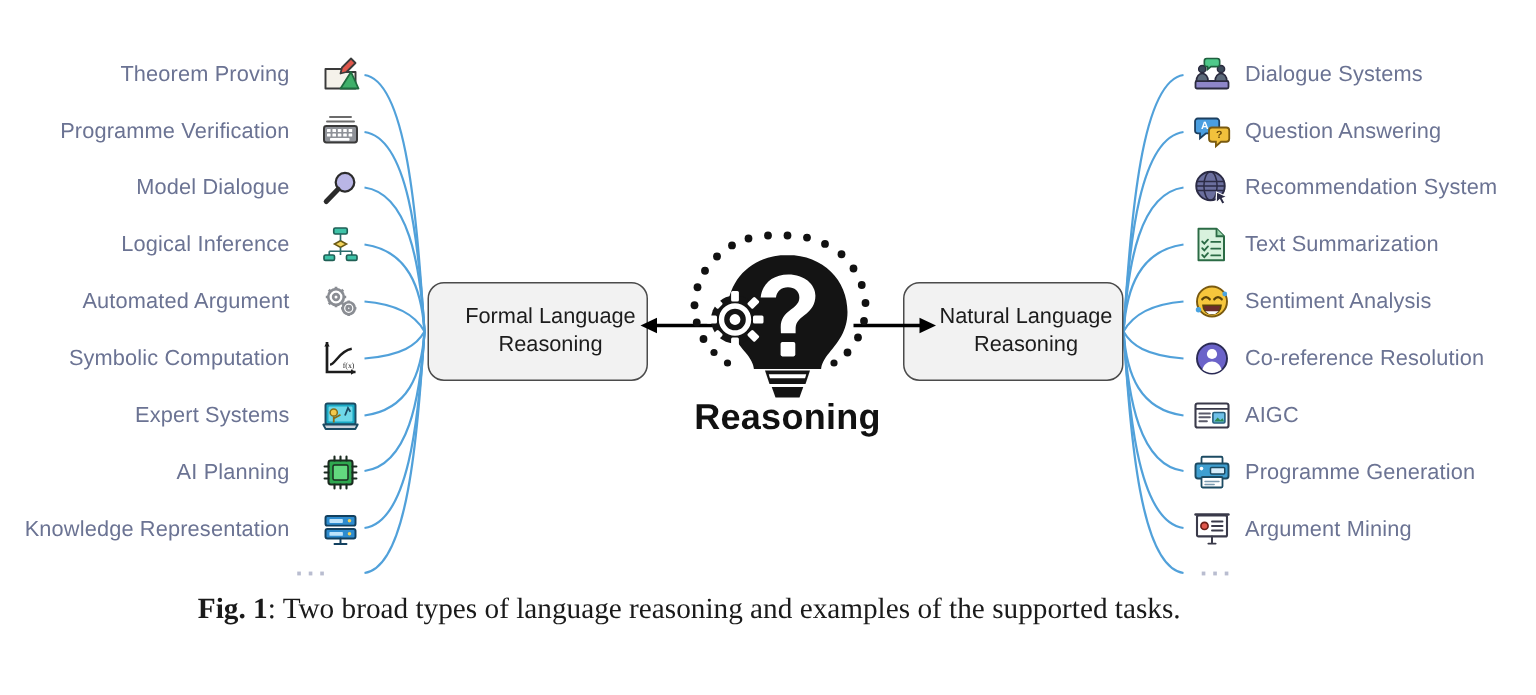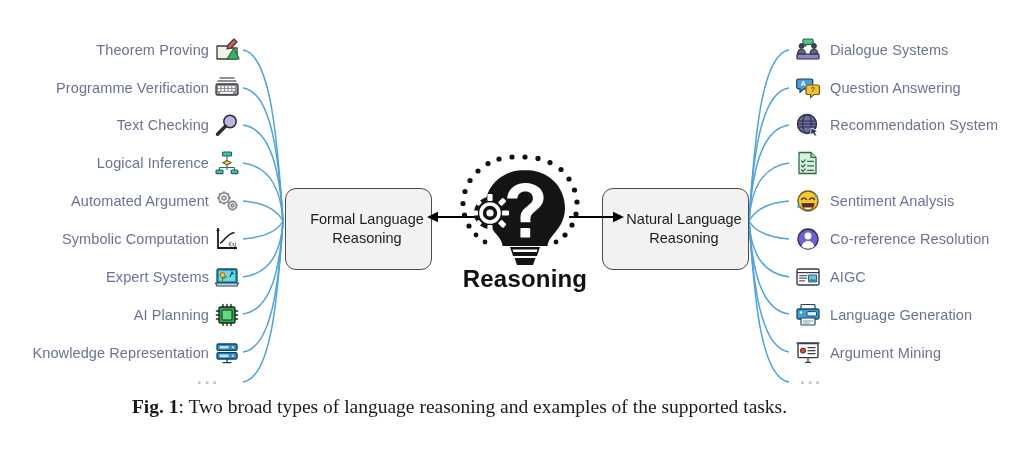--- a/index.html
+++ b/index.html
@@ -45,21 +45,21 @@
     left: 795px;
     flex-direction: row;
     justify-content: flex-start;
     white-space: nowrap;
   }
   .task-label {
     font-size: 14.5px;
     color: #6b7393;
     letter-spacing: .1px;
   }
-  .task-row.left .task-label  { margin-right: 5px; }
+  .task-row.left .task-label  { margin-right: 21px; }
   .task-row.right .task-label { margin-left: 9px; }
 
   .task-icon {
     width: 26px;
     height: 26px;
     flex: 0 0 26px;
     display: block;
   }
 
   
@@ -69,21 +69,21 @@
     line-height: 1;
     letter-spacing: 2px;
     color: #b9bdd0;
     font-weight: 700;
   }
 
   
   .center-box {
     position: absolute;
     width: 147px;
-    height: 82px;
+    height: 66px;
     background: #f2f2f2;
     border: 1.6px solid #4b4b4b;
     border-radius: 11px;
     display: flex;
     align-items: center;
     justify-content: center;
     text-align: center;
     box-sizing: border-box;
     padding-left: 17px;
   }
@@ -193,21 +193,21 @@
         <rect x="4" y="14" width="2.4" height="2" rx=".4"></rect>
           <rect x="7.6" y="14" width="2.4" height="2" rx=".4"></rect>
         <rect x="11.2" y="14" width="2.4" height="2" rx=".4"></rect>
           <rect x="14.8" y="14" width="2.4" height="2" rx=".4"></rect>
         <rect x="18.4" y="14" width="2.4" height="2" rx=".4"></rect>
         <rect x="6" y="17" width="13" height="1.8" rx=".5"></rect>
       </g>
     </svg>
   </div>
   <div class="task-row left" style="top:112px">
-    <span class="task-label">Text Checking</span>
+    <span class="task-label">Model Dialogue</span>
     <svg class="task-icon" viewBox="0 0 26 26">
       <circle cx="16" cy="9.5" r="6.2" fill="#b9b6e6" stroke="#2b2b2b" stroke-width="1.5"></circle>
       <path d="M11.4 14.2L3.5 22.3" stroke="#2b2b2b" stroke-width="3.4" stroke-linecap="round"></path>
     </svg>
   </div>
   <div class="task-row left" style="top:150px">
     <span class="task-label">Logical Inference</span>
     <svg class="task-icon" viewBox="0 0 26 26">
       <rect x="8.5" y="2" width="9" height="4" rx="1" fill="#3fc3a8" stroke="#1f5f55" stroke-width="1.1"></rect>
       <path d="M13 10.5l4 2.2-4 2.2-4-2.2z" fill="#f2d35a" stroke="#6b5a15" stroke-width="1.1"></path>
@@ -307,20 +307,21 @@
   </div>
   <div class="task-row right" style="top:150px">
     <svg class="task-icon" viewBox="0 0 26 26">
       <path d="M4 2.5h12l5 5v16H4z" fill="#d8f2dd" stroke="#2b6b45" stroke-width="1.3" stroke-linejoin="round"></path>
       <path d="M16 2.5v5h5" fill="#9fd9b0" stroke="#2b6b45" stroke-width="1.2"></path>
       <g stroke="#2b6b45" stroke-width="1.2" fill="none" stroke-linecap="round">
         <path d="M6.5 11l1.4 1.4 2.4-2.6M6.5 15.5l1.4 1.4 2.4-2.6M6.5 20l1.4 1.4 2.4-2.6"></path>
         <path d="M12.5 11.3h6M12.5 15.8h6M12.5 20.3h6"></path>
       </g>
     </svg>
+    <span class="task-label">Text Summarization</span>
   </div>
   <div class="task-row right" style="top:188px">
     <svg class="task-icon" viewBox="0 0 26 26">
       <circle cx="13" cy="13" r="10" fill="#f6c63c" stroke="#7a5a10" stroke-width="1.3"></circle>
       <path d="M6.5 11.5c1.5-2 3.5-2 5 0" fill="none" stroke="#5a4208" stroke-width="1.5" stroke-linecap="round"></path>
       <path d="M14.5 11.5c1.5-2 3.5-2 5 0" fill="none" stroke="#5a4208" stroke-width="1.5" stroke-linecap="round"></path>
       <path d="M7 15.5h12a6 6 0 01-12 0z" fill="#6b2b2b" stroke="#5a4208" stroke-width="1.1"></path>
       <path d="M8.5 19.5h9a6 6 0 01-9 0z" fill="#ffffff"></path>
       <circle cx="4" cy="18.5" r="1.8" fill="#4aa3e0"></circle>
       <circle cx="21.5" cy="8" r="1.6" fill="#4aa3e0"></circle>
@@ -349,21 +350,21 @@
   </div>
   <div class="task-row right" style="top:302px">
     <svg class="task-icon" viewBox="0 0 26 26">
       <rect x="6" y="2.5" width="14" height="5" rx=".8" fill="#ffffff" stroke="#1c4b63" stroke-width="1.2"></rect>
       <rect x="2" y="7" width="22" height="10" rx="1.6" fill="#3f9fd0" stroke="#1c4b63" stroke-width="1.3"></rect>
       <circle cx="6" cy="10.4" r="1.2" fill="#ffffff"></circle>
       <rect x="12" y="9.6" width="9.5" height="4.4" rx=".8" fill="#d8eefb" stroke="#1c4b63" stroke-width="1"></rect>
       <rect x="6" y="16" width="14" height="7" rx=".8" fill="#ffffff" stroke="#1c4b63" stroke-width="1.2"></rect>
       <path d="M8.4 19h9.2M8.4 21h6" stroke="#7a9ab0" stroke-width="1.1" stroke-linecap="round"></path>
     </svg>
-    <span class="task-label">Language Generation</span>
+    <span class="task-label">Programme Generation</span>
   </div>
   <div class="task-row right" style="top:340px">
     <svg class="task-icon" viewBox="0 0 26 26">
       <path d="M2 3h22" stroke="#3a3a4a" stroke-width="1.6" stroke-linecap="round"></path>
       <rect x="3" y="3.6" width="20" height="14" rx="1" fill="#ffffff" stroke="#3a3a4a" stroke-width="1.4"></rect>
       <circle cx="8" cy="10.6" r="2.4" fill="#e0574c" stroke="#6b1f18" stroke-width="1.1"></circle>
       <g stroke="#3a3a4a" stroke-width="1.3" stroke-linecap="round">
         <path d="M13 7.6h7M13 10.6h7M13 13.6h7"></path>
       </g>
       <path d="M13 17.6v4M10.6 22.4h4.8" stroke="#3a3a4a" stroke-width="1.3" stroke-linecap="round"></path>

